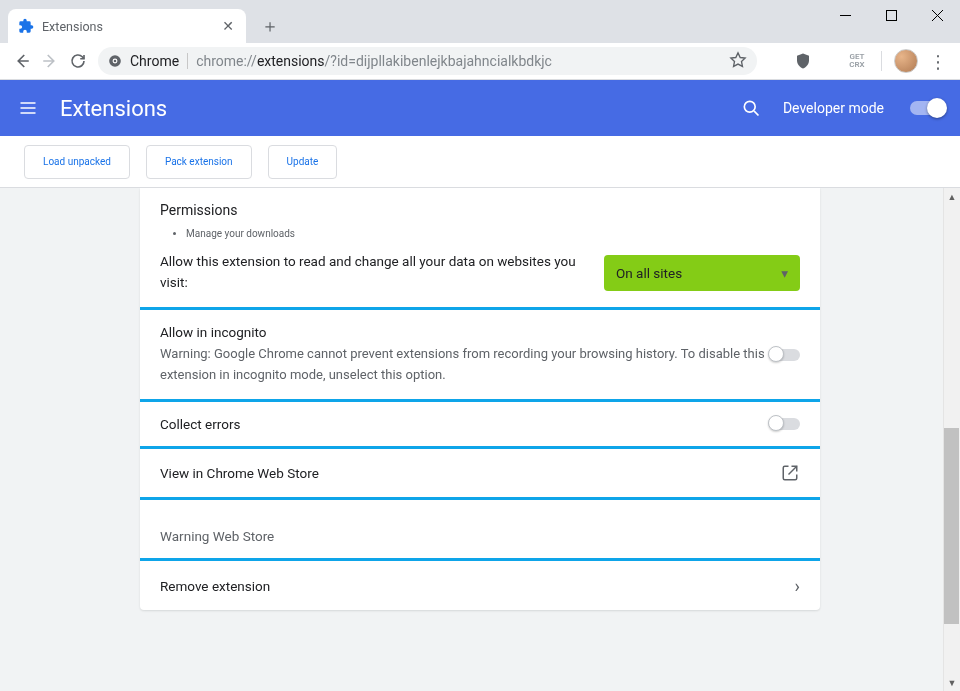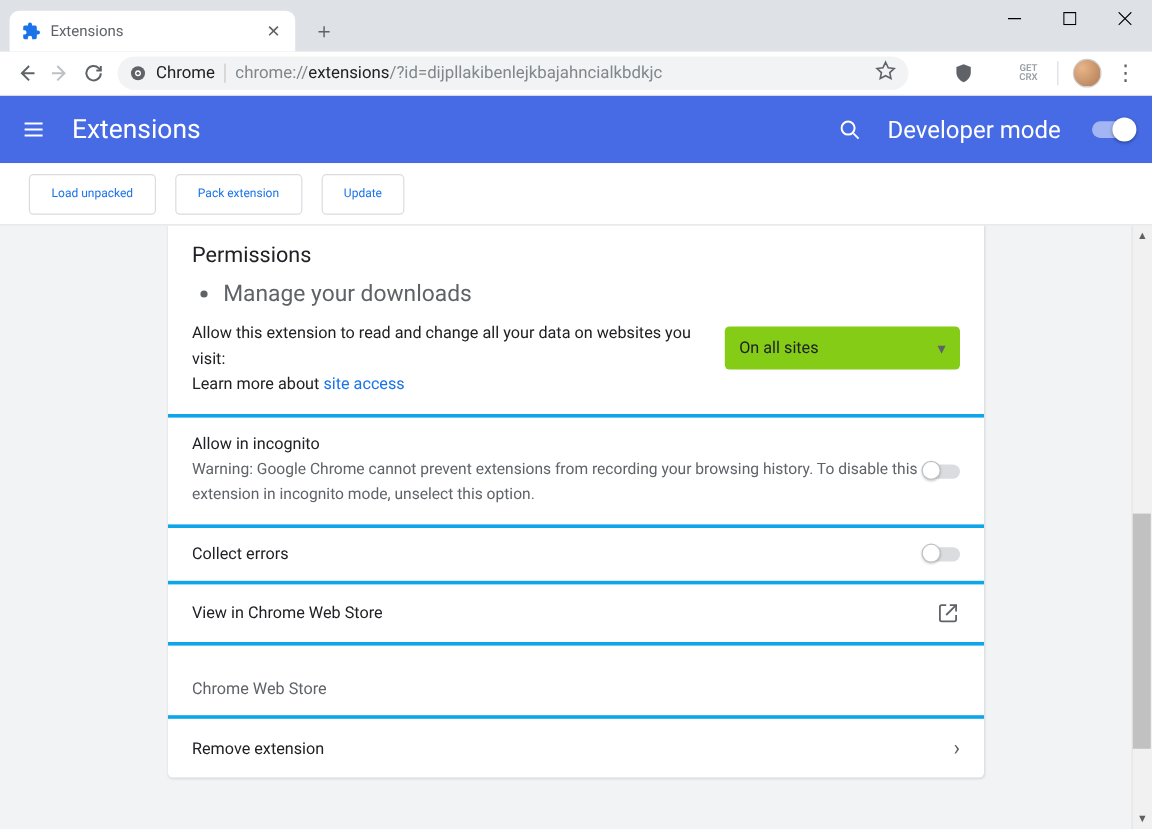--- a/index.html
+++ b/index.html
@@ -97,21 +97,21 @@
     background: #476de5;
     background: #446be3;
     background: #466be4;
     background: #3f66db;
   }
   .appbar { background:#466be4; display:flex; align-items:center; color:#fff; padding:0 16px; gap:20px; }
   .hamburger { width:24px;height:24px; display:flex;align-items:center;justify-content:center; }
   .appbar-title { font-size:22px; font-weight:400; }
   .appbar-spacer { flex:1; }
   .search-btn { width:24px;height:24px; display:flex;align-items:center;justify-content:center; }
-  .devmode { font-size:20px; }
+  .devmode { font-size:14px; }
   .switch {
     width:34px; height:14px; border-radius:8px; background: rgba(255,255,255,0.5);
     position:relative; margin-left:6px;
   }
   .switch .knob {
     width:20px;height:20px;border-radius:50%;background:#fff;position:absolute;top:-3px;right:-3px;
     box-shadow:0 1px 3px rgba(0,0,0,0.4);
   }
   
   .subbar {
@@ -147,22 +147,22 @@
     width: 680px;
     top: 0;
     background:#fff;
     border:0;
     border-radius: 0 0 4px 4px;
     box-shadow: 0 1px 2px rgba(60,64,67,.15);
     padding-bottom: 0;
   }
   .section { padding: 14px 20px; font-size:13.5px; color:var(--text-primary); }
   .section.divider { border-top:3px solid #0ea5e9; }
-  .section-title { color:var(--text-primary); font-size:18px; margin-bottom:10px; }
-  ul.perm { margin:0 0 12px 0; padding-left: 26px; color:var(--text-secondary); font-size:19px; }
+  .section-title { color:var(--text-primary); font-size:14px; margin-bottom:10px; }
+  ul.perm { margin:0 0 12px 0; padding-left: 26px; color:var(--text-secondary); font-size:10px; }
   ul.perm li { margin: 2px 0; }
   .row { display:flex; align-items:flex-start; gap:20px; }
   .row-text { flex:1; color:var(--text-primary); line-height:1.55; font-size:13.5px; }
   .learn-more { color:var(--text-primary); }
   .learn-more a { color: var(--link-blue); text-decoration:none; }
   .select-box {
     width: 196px;
     height:36px;
     background:#84cc16;
     border-radius:4px;
@@ -299,23 +299,20 @@
   <div class="card">
 
     <div class="section">
       <div class="section-title">Permissions</div>
       <ul class="perm">
         <li>Manage your downloads</li>
       </ul>
       <div class="row">
         <div class="row-text">
           <span>Allow this extension to read and change all your data on websites you visit:</span>
-          <div class="learn-more">
-            <span>Learn more about </span><a href="#">site access</a>
-          </div>
         </div>
         <div class="select-box">
           <span>On all sites</span>
           <span style="color:#5f6368;">▾</span>
         </div>
       </div>
     </div>
 
     <div class="section divider">
       <div class="linkrow">
@@ -349,21 +346,21 @@
           <svg width="18" height="18" viewBox="0 0 24 24" fill="none" stroke="#5f6368" stroke-width="2">
               <path d="M14 3h7v7"></path>
               <path d="M10 14L21 3"></path>
               <path d="M21 14v5a2 2 0 0 1-2 2H5a2 2 0 0 1-2-2V5a2 2 0 0 1 2-2h5"></path>
             </svg>
         </div>
       </div>
     </div>
 
     <div class="section divider">
-      <div class="source-val">Chrome Web Store</div>
+      <div class="source-val">Warning Web Store</div>
     </div>
 
     <div class="section divider">
       <div class="linkrow">
         <div>Remove extension</div>
         <div class="chev-right">›</div>
       </div>
     </div>
 
   </div>

